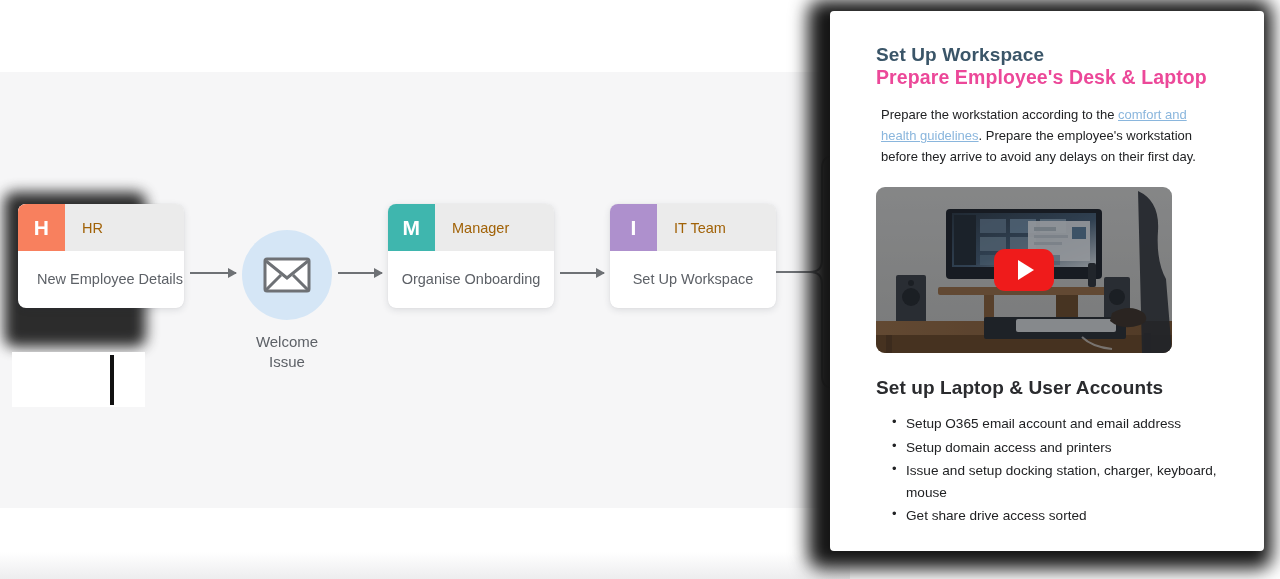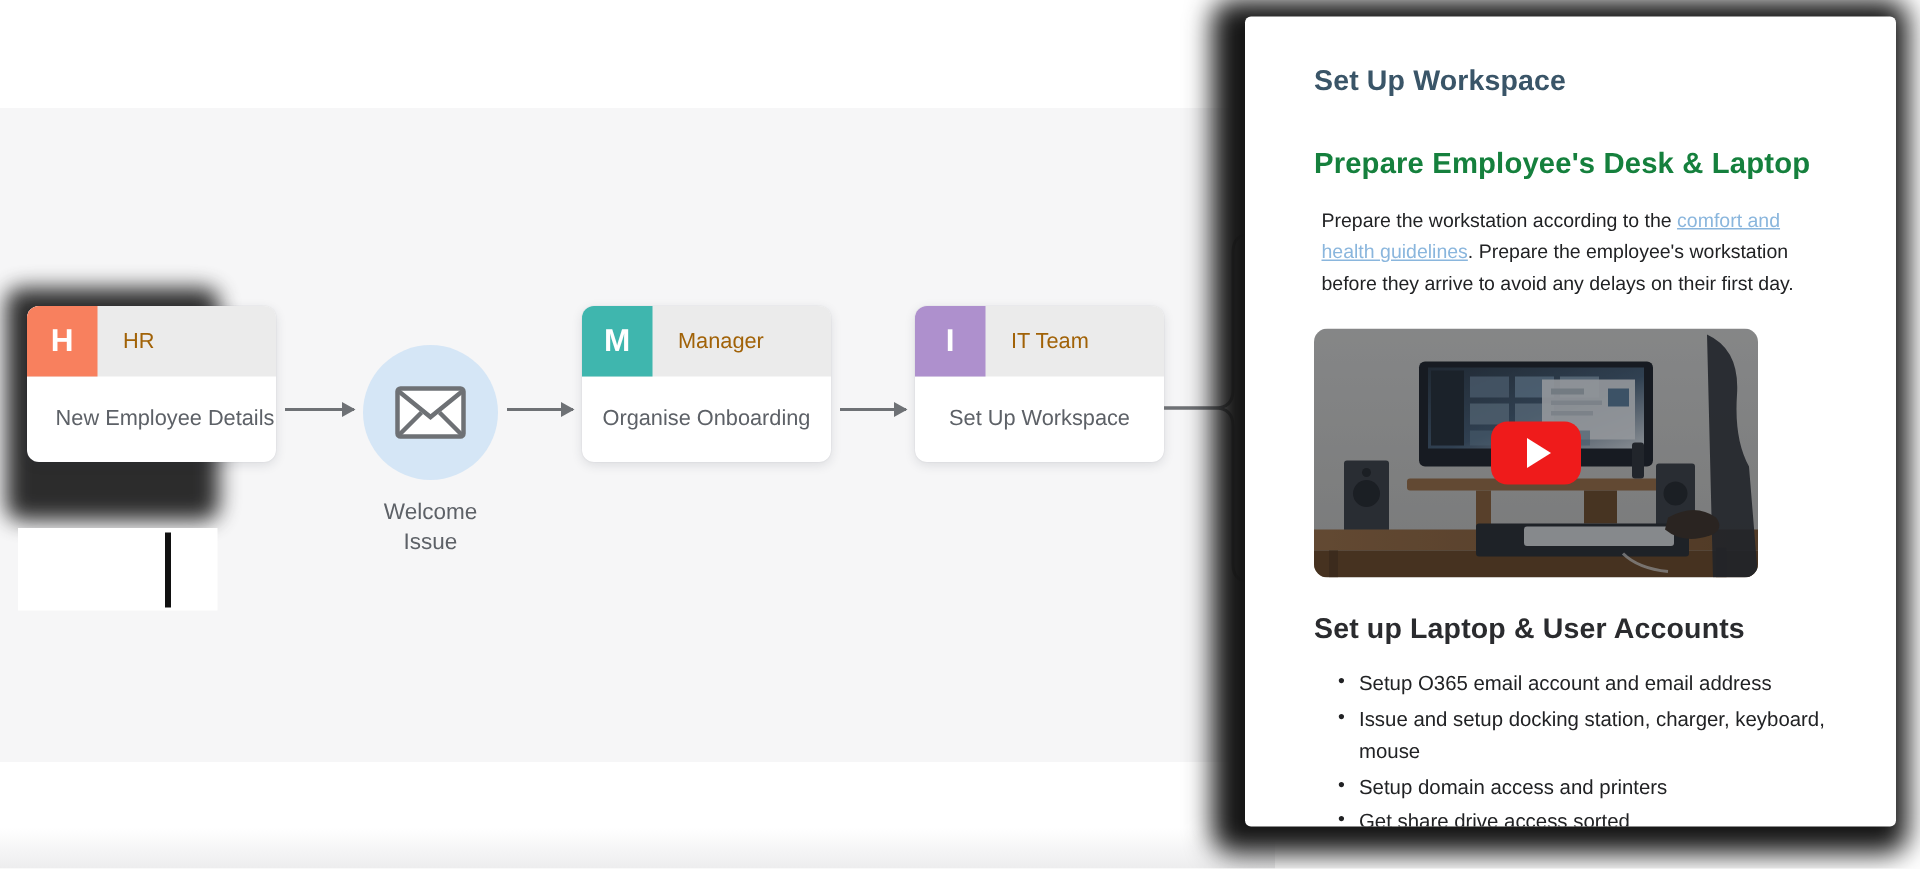--- a/index.html
+++ b/index.html
@@ -127,23 +127,22 @@
     background: #ffffff;
     border-radius: 4px;
     overflow: hidden;
   }
   .panel-inner { padding: 33px 46px 0 46px; }
   .panel-title {
     font-size: 19px; font-weight: bold;
     color: #3a5568; letter-spacing: .1px;
   }
   .panel-h2 {
-    margin-top: 32px;
     font-size: 19.5px; font-weight: bold;
-    color: #15803d; letter-spacing: .1px;
+    color: #ec4899; letter-spacing: .1px;
   }
   .panel-p {
     margin-top: 15px; padding-left: 5px;
     font-size: 13px; line-height: 1.62;
     color: #212224;
   }
   .panel-p a { color: #8ab6dd; text-decoration: underline; }
 
   .video-wrap {
     position: relative;
@@ -320,21 +319,21 @@
         <div class="video-dim"></div>
         <div class="play-btn">
           <div class="play-tri"></div>
         </div>
       </div>
 
       <div class="panel-h3">Set up Laptop &amp; User Accounts</div>
 
       <ul class="panel-list">
         <li>Setup O365 email account and email address</li>
+        <li>Setup domain access and printers</li>
         <li>Issue and setup docking station, charger, keyboard, mouse</li>
-        <li>Setup domain access and printers</li>
         <li>Get share drive access sorted</li>
       </ul>
 
     </div>
   </div>
 
 </div>
 
 </body></html>

